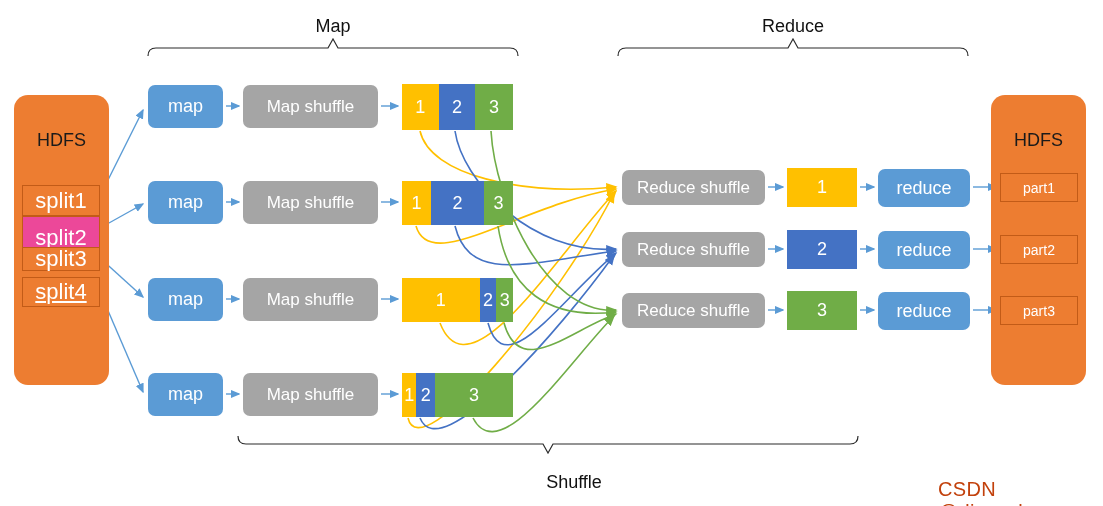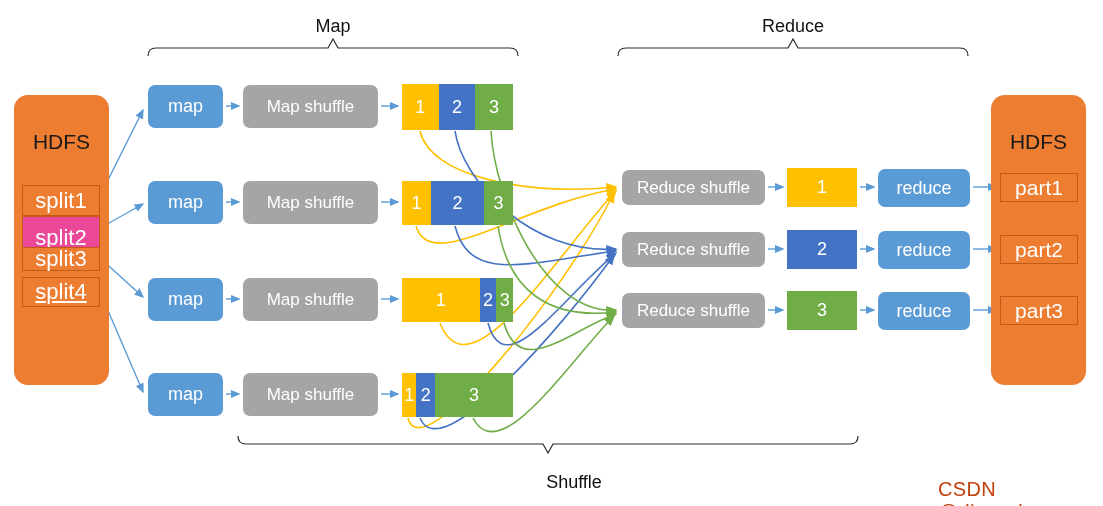--- a/index.html
+++ b/index.html
@@ -5,25 +5,25 @@
   html,body{margin:0;padding:0;background:#ffffff;}
   body{font-family:"Liberation Sans","DejaVu Sans",sans-serif;}
   #canvas{position:relative;width:1103px;height:506px;background:#fff;overflow:hidden;}
 
   #wires{position:absolute;left:0;top:0;width:1103px;height:506px;pointer-events:none;}
 
   .node{position:absolute;box-sizing:border-box;display:flex;align-items:center;
         justify-content:center;color:#fff;white-space:nowrap;}
 
   .hdfs{background:#ED7D31;border-radius:14px;}
-  .hdfs-title{position:absolute;color:#1a1a1a;font-size:21px;text-align:center;width:100%;}
+  .hdfs-title{position:absolute;color:#1a1a1a;font-size:18px;text-align:center;width:100%;}
   .split{position:absolute;box-sizing:border-box;border:1px solid #C25B17;
          color:#fff;font-size:22px;display:flex;align-items:center;justify-content:center;}
   .part{position:absolute;box-sizing:border-box;border:1px solid #C25B17;
-        color:#fff;font-size:21px;display:flex;align-items:center;justify-content:center;}
+        color:#fff;font-size:14px;display:flex;align-items:center;justify-content:center;}
 
   .mapbox{background:#5B9BD5;border-radius:7px;font-size:18px;}
   .reducebox{background:#5B9BD5;border-radius:7px;font-size:18px;}
   .shufbox{background:#A5A5A5;border-radius:7px;font-size:17px;}
 
   .partbar{position:absolute;display:flex;}
   .seg{display:flex;align-items:center;justify-content:center;color:#fff;font-size:18px;
        box-sizing:border-box;}
 
   .redbox{position:absolute;box-sizing:border-box;display:flex;align-items:center;

